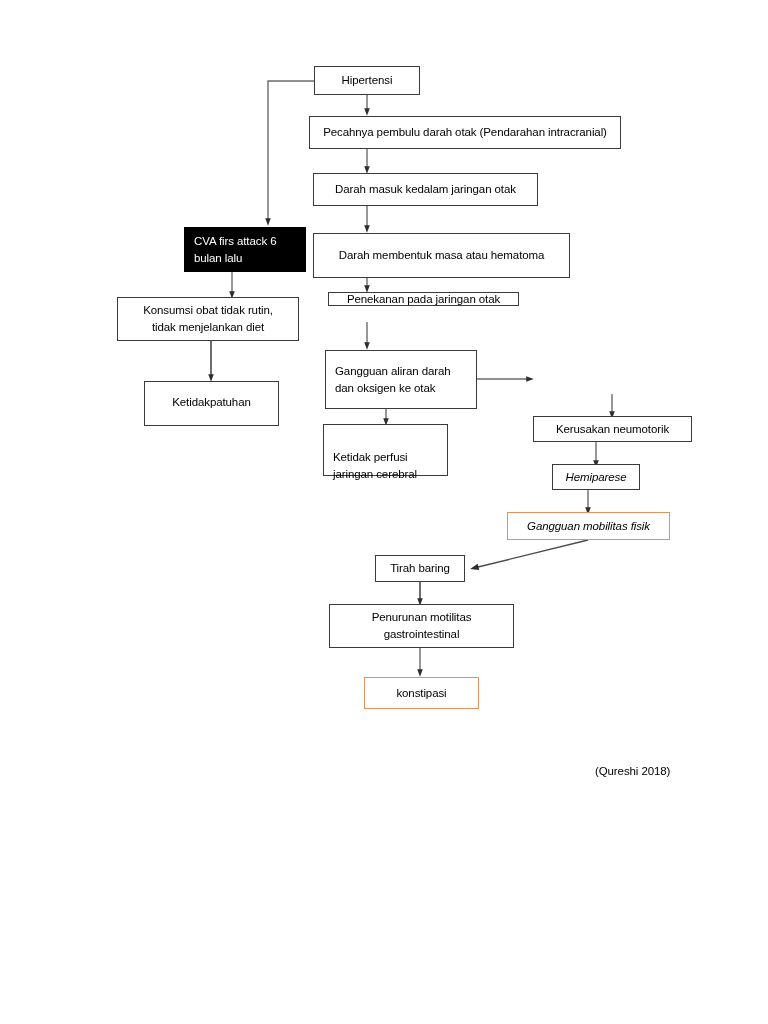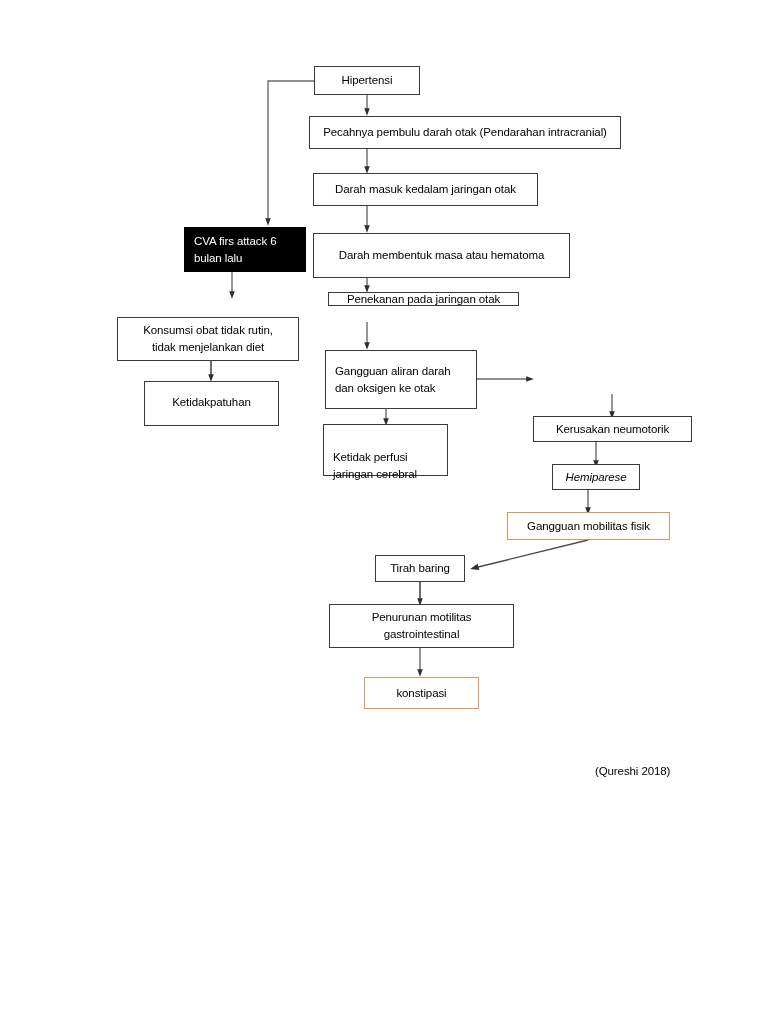--- a/index.html
+++ b/index.html
@@ -120,39 +120,39 @@
 
   <div class="node" style="left:297px; top:116px; width:312px; height:33px;margin-left:12px;">Pecahnya pembulu darah otak (Pendarahan intracranial)</div>
 
   <div class="node" style="left:313px; top:173px; width:225px; height:33px;">Darah masuk kedalam jaringan otak</div>
 
   <div class="node dark" style="left:172px; top:227px; width:122px; height:45px;margin-left:12px;">CVA firs attack 6
 bulan lalu</div>
 
   <div class="node" style="left:313px; top:233px; width:257px; height:45px;">Darah membentuk masa atau hematoma</div>
 
-  <div class="node" style="left:117px; top:297px; width:182px; height:44px;margin-top:20px;">Konsumsi obat tidak rutin,
+  <div class="node" style="left:117px; top:297px; width:182px; height:44px;">Konsumsi obat tidak rutin,
 tidak  menjelankan diet</div>
 
   <div class="node" style="left:328px; top:292px; width:191px; height:14px;">Penekanan pada jaringan otak</div>
 
   <div class="node left-align" style="left:325px; top:350px; width:152px; height:59px;">Gangguan aliran darah
 dan oksigen ke otak</div>
 
   <div class="node top-align" style="left:144px; top:381px; width:135px; height:45px; padding-top:12px;">Ketidakpatuhan</div>
 
 
   <div class="node left-align top-align" style="left:323px; top:424px; width:125px; height:52px; padding-top:24px;">Ketidak perfusi
 jaringan cerebral</div>
 
   <div class="node" style="left:533px; top:416px; width:159px; height:26px;">Kerusakan neumotorik</div>
 
   <div class="node" style="left:552px; top:464px; width:88px; height:26px;font-style:italic;">Hemiparese</div>
 
-  <div class="node orange" style="left:507px; top:512px; width:163px; height:28px;">Gangguan mobilitas fisik</div>
+  <div class="node orange" style="left:507px; top:512px; width:163px; height:28px;font-style:italic;">Gangguan mobilitas fisik</div>
 
   <div class="node" style="left:375px; top:555px; width:90px; height:27px;">Tirah baring</div>
 
   <div class="node" style="left:329px; top:604px; width:185px; height:44px;">Penurunan motilitas
 gastrointestinal</div>
 
   <div class="node orange" style="left:364px; top:677px; width:115px; height:32px;">konstipasi</div>
 
   <div class="citation" style="left:595px; top:765px;">(Qureshi 2018)</div>
 

